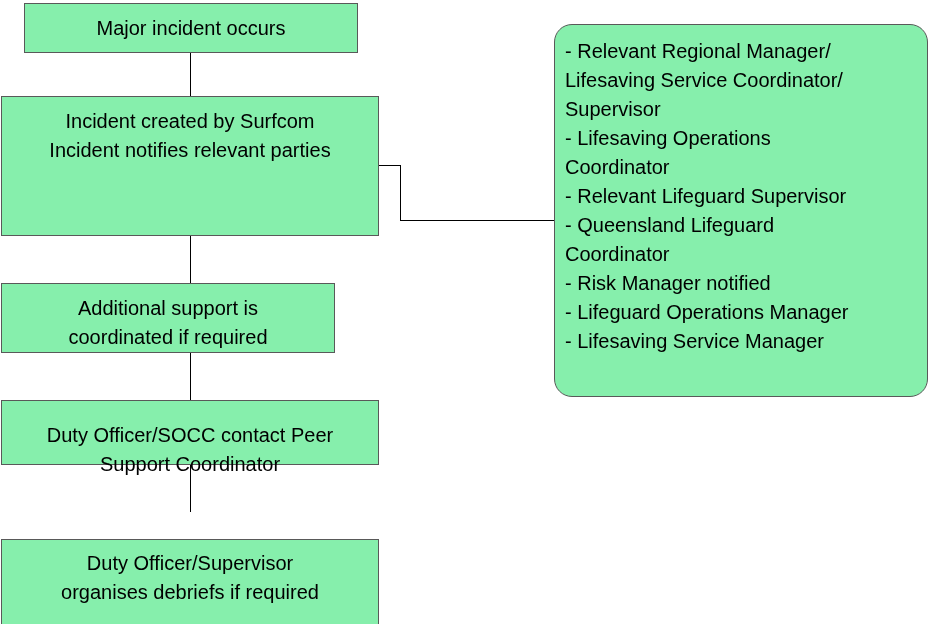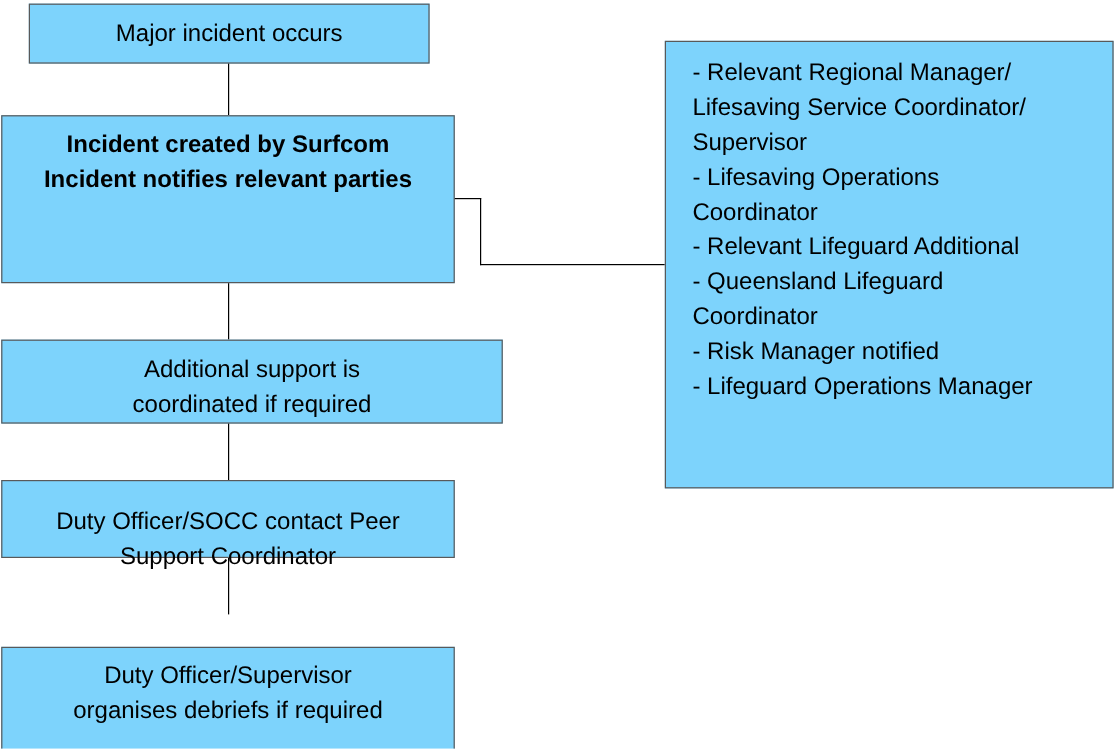--- a/index.html
+++ b/index.html
@@ -13,58 +13,58 @@
     height: 624px;
     background: #ffffff;
     font-family: "Liberation Sans", sans-serif;
     color: #000000;
     overflow: hidden;
   }
   .node {
     position: absolute;
     box-sizing: border-box;
     border: 1px solid #595959;
-    background: #7dd3fc;
+    background: #86efac;
     font-size: 20px;
     line-height: 29px;
     color: #000000;
   }
   .node .node-text {
     display: block;
     white-space: pre-line;
   }
   .node-center .node-text {
     text-align: center;
   }
   
   #node-major {
     left: 24px;  top: 3px;   width: 334px; height: 50px;
     padding-top: 10px;
   }
   #node-surfcom {
     left: 1px;   top: 96px;  width: 378px; height: 140px;
     padding-top: 10px;
-    font-weight: bold;
   }
   #node-support {
-    left: 1px;   top: 283px; width: 418px; height: 70px;
+    left: 1px;   top: 283px; width: 334px; height: 70px;
     padding-top: 10px;
   }
   #node-peer {
     left: 1px;   top: 400px; width: 378px; height: 65px;
     padding-top: 20px;
   }
   #node-debrief {
     left: 1px;   top: 512px; width: 378px; height: 110px;
     padding-top: 9px;
     margin-top: 27px;
   }
   #node-notified {
-    left: 554px; top: 34px;  width: 374px; height: 373px;
-    padding: 12px 8px 0 22px;
+    left: 554px; top: 24px;  width: 374px; height: 373px;
+    padding: 12px 8px 0 10px;
+    border-radius: 18px;
   }
   .notify-line {
     display: block;
     font-size: 20px;
     line-height: 29px;
     white-space: pre-line;
   }
   
   .conn {
     position: absolute;
@@ -122,21 +122,22 @@
 organises debriefs if required</span>
   </div>
 
   <div class="node node-left" id="node-notified">
     <div id="notified-list">
         <span class="notify-line">- Relevant Regional Manager/
 Lifesaving Service Coordinator/
 Supervisor</span>
         <span class="notify-line">- Lifesaving Operations
 Coordinator</span>
-        <span class="notify-line">- Relevant Lifeguard Additional</span>
+        <span class="notify-line">- Relevant Lifeguard Supervisor</span>
         <span class="notify-line">- Queensland Lifeguard
 Coordinator</span>
         <span class="notify-line">- Risk Manager notified</span>
         <span class="notify-line">- Lifeguard Operations Manager</span>
+        <span class="notify-line">- Lifesaving Service Manager</span>
       </div>
   </div>
 
 </div>
 
 </body></html>

